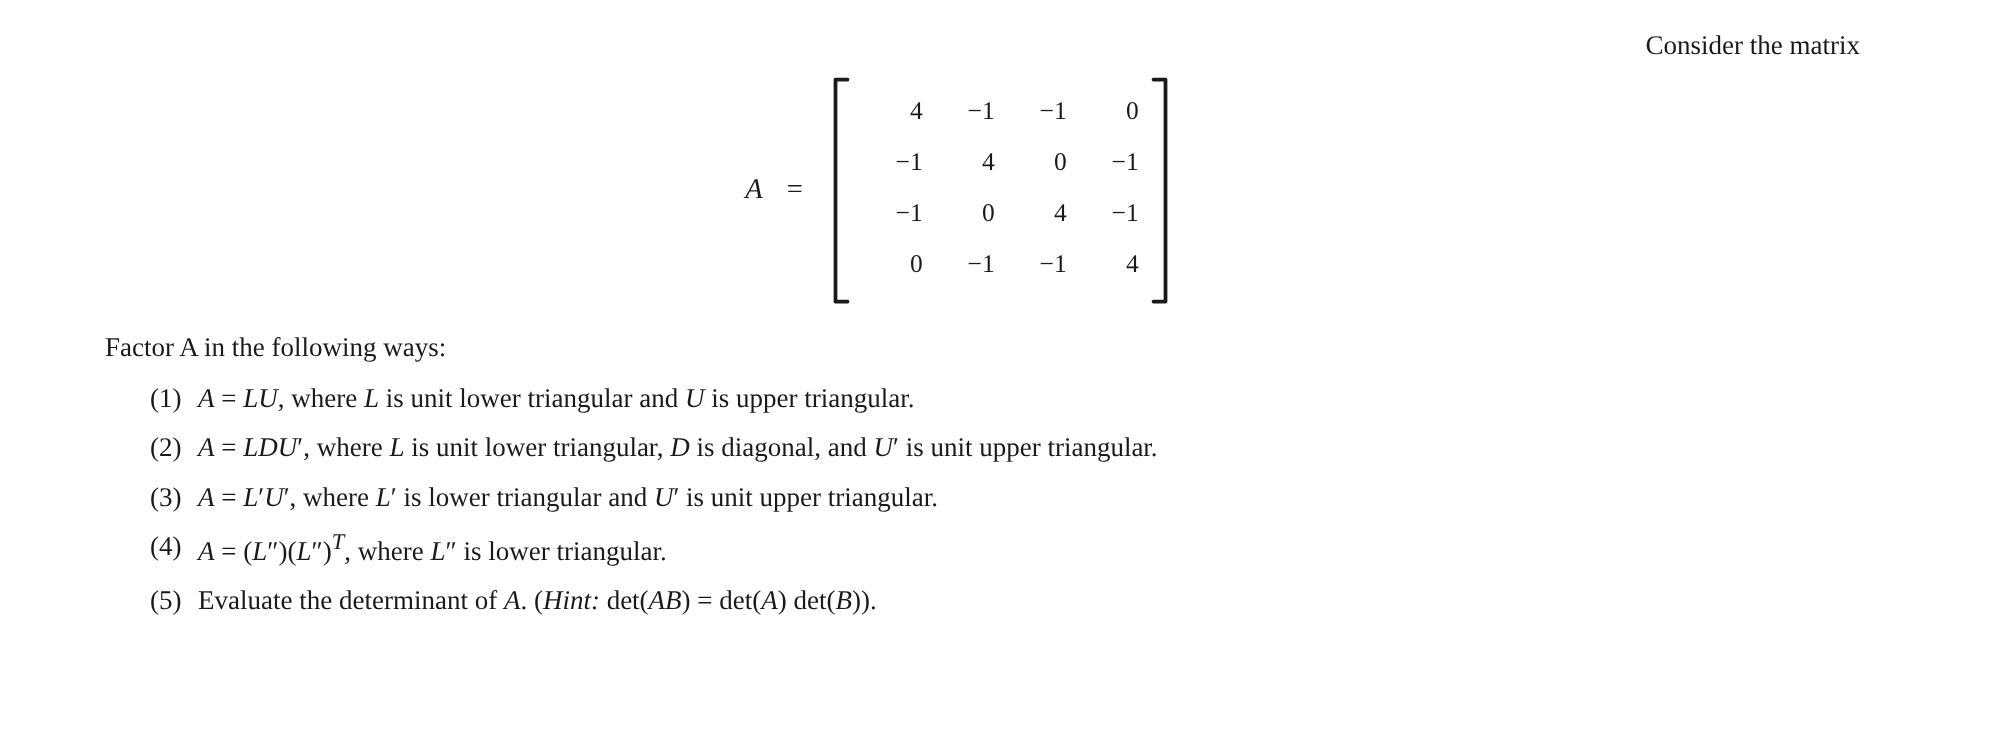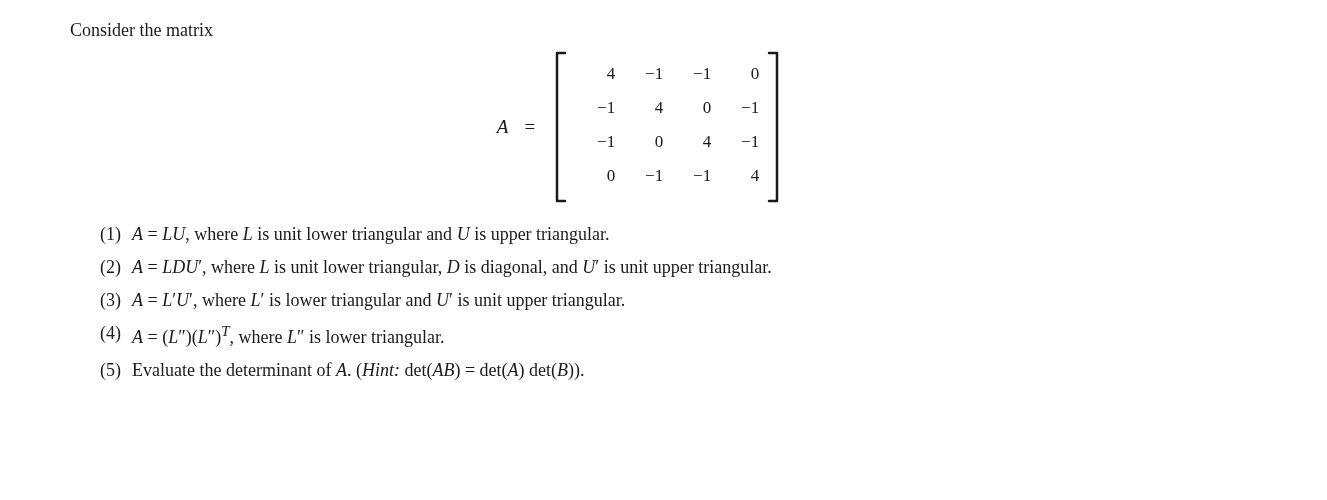--- a/index.html
+++ b/index.html
@@ -18,20 +18,21 @@
       min-height: 500px;
     }
 
     .page-content {
       max-width: 1200px;
     }
 
     .intro-line {
       margin-bottom: 8px;
       padding-left: 30px;
+      text-align: right;
     }
 
     .matrix-section {
       display: flex;
       align-items: center;
       justify-content: center;
       margin: 10px 0 18px 0;
     }
 
     .matrix-equation {
@@ -148,20 +149,23 @@
             <div class="matrix-cell">4</div>
           </div>
 
         <svg class="bracket-svg" width="18" height="152" viewBox="0 0 18 152">
           <path d="M4,2 L12,2 L12,150 L4,150" stroke="#1a1a1a" stroke-width="2.5" fill="none" stroke-linecap="round" stroke-linejoin="round"></path>
         </svg>
       </div>
     </div>
   </div>
 
+  <div class="factor-line">
+    <span>Factor A in the following ways:</span>
+  </div>
 
   <ul class="items-list" id="items-list">
   <li>
         <span class="item-num">(1)&nbsp;</span>
         <span class="item-content"><em>A</em> = <em>LU</em>, where <em>L</em> is unit lower triangular and <em>U</em> is upper triangular.</span>
       </li>
       <li>
         <span class="item-num">(2)&nbsp;</span>
         <span class="item-content"><em>A</em> = <em>LDU</em>′, where <em>L</em> is unit lower triangular, <em>D</em> is diagonal, and <em>U</em>′ is unit upper triangular.</span>
       </li>

